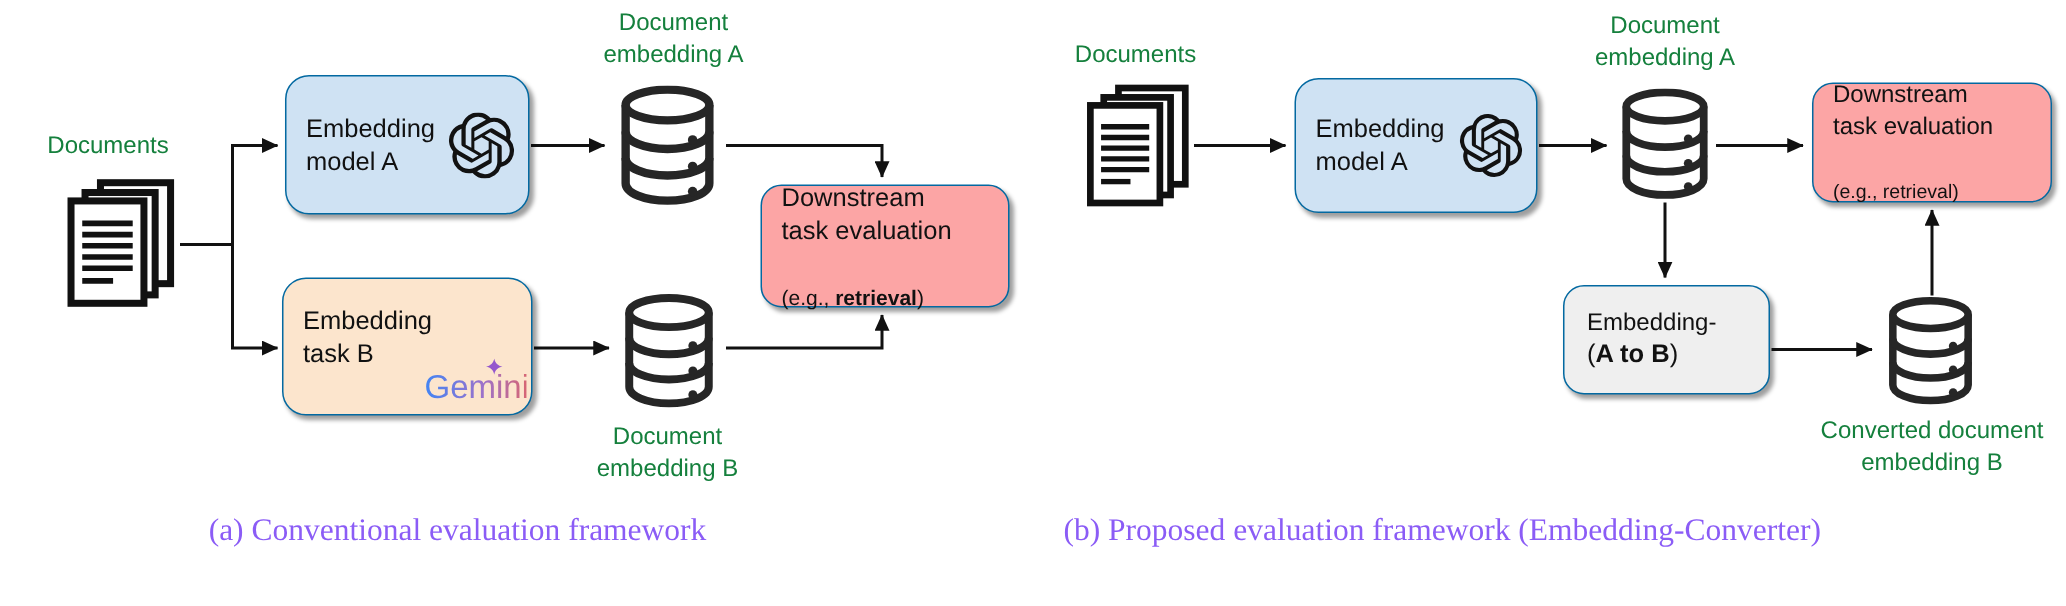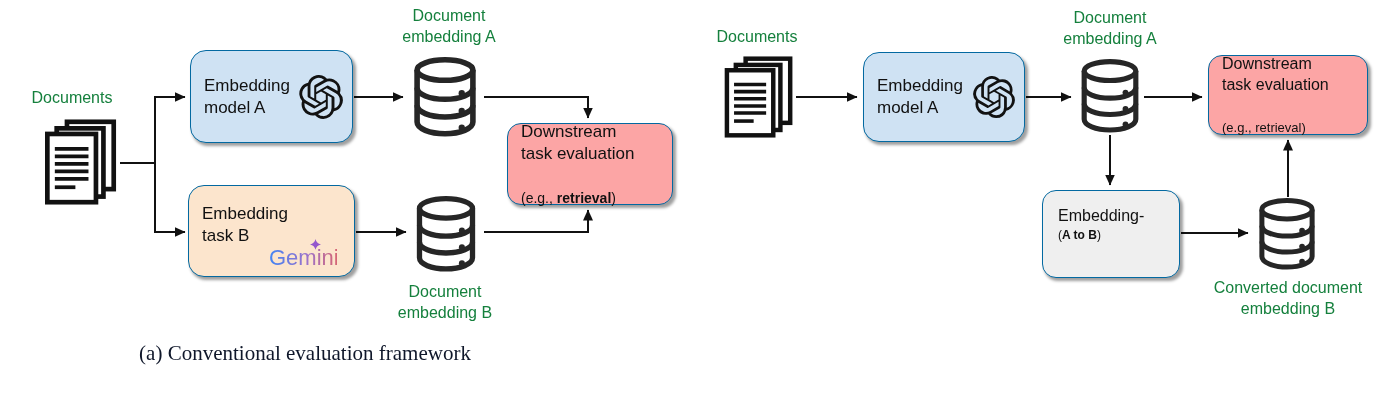--- a/index.html
+++ b/index.html
@@ -29,28 +29,28 @@
   .model-box{display:flex;align-items:center;}
   .model-box .btxt{flex:1;padding-left:13px;font-size:17px;line-height:22px;}
   .model-box .logo{flex:0 0 auto;margin-right:9px;}
   .green-txt{display:flex;flex-direction:column;justify-content:center;height:100%;padding-left:13px;box-sizing:border-box;}
   .green-txt .l{font-size:17px;line-height:22px;}
   .green-txt .s{font-size:14px;line-height:19px;margin-top:24px;}
   .green-txt.small .l{font-size:16px;line-height:21px;}
   .green-txt.small .s{font-size:13px;line-height:18px;}
   .conv-txt{padding:14px 0 0 15px;}
   .conv-txt .l{font-size:16px;line-height:21px;}
-  .conv-txt .s{font-size:12px;line-height:19px;}
+  .conv-txt .s{font-size:17px;line-height:19px;}
   .caption{
     font-family:"Liberation Serif", serif;
-    font-size:21px;line-height:25px;text-align:center;color:#0f172a;
+    font-size:21px;line-height:25px;text-align:center;color:#8b5cf6;
   }
   svg{display:block;}
   .connectors{position:absolute;left:0;top:0;}
-  .gembox{position:absolute;right:17px;bottom:7px;}
+  .gembox{position:absolute;right:3px;bottom:7px;}
 </style>
 </head>
 <body>
 
 <div id="canvas">
 
   <svg class="connectors" width="1377" height="404" viewBox="0 0 1377 404">
     <defs>
       <marker id="ah" markerUnits="userSpaceOnUse" markerWidth="12" markerHeight="10" refX="10.5" refY="5" orient="auto">
         <path d="M0,0 L11,5 L0,10 Z" fill="#111"></path>
@@ -215,21 +215,21 @@
   </div>
 
   <div class="node green" style="left:1208px;top:55px;width:160px;height:80px;">
     <div class="green-txt small">
       <div class="l">Downstream</div>
       <div class="l">task evaluation</div>
       <div class="s">(e.g., retrieval)</div>
     </div>
   </div>
 
-  <div class="node gray" style="left:1042px;top:190px;width:138px;height:88px;">
+  <div class="node gray" style="left:1042px;top:190px;width:138px;height:73px;">
     <div class="conv-txt">
       <div class="l">Embedding-</div>
       <div class="s"><span>(</span><b>A to B</b><span>)</span></div>
     </div>
   </div>
 
   <div class="abs" style="left:1254px;top:198px;">
     <svg width="66" height="72" viewBox="0 0 76 86" fill="none">
       <path d="M8 14 V70 C8 77 21.4 82.5 38 82.5 C54.6 82.5 68 77 68 70 V14" fill="#fff" stroke="#262626" stroke-width="6"></path>
       <path d="M8 33 C8 40 21.4 45.5 38 45.5 C54.6 45.5 68 40 68 33" stroke="#262626" stroke-width="6"></path>
@@ -238,14 +238,15 @@
       <circle cx="56" cy="39" r="3.4" fill="#262626"></circle>
       <circle cx="56" cy="58" r="3.4" fill="#262626"></circle>
       <circle cx="56" cy="76" r="3.4" fill="#262626"></circle>
     </svg>
   </div>
   <div class="abs lbl" style="left:1178px;top:277px;width:220px;">
     <div>Converted document</div>
     <div>embedding B</div>
   </div>
 
+  <div class="abs caption" style="left:694px;top:341px;width:535px;">(b) Proposed evaluation framework (Embedding-Converter)</div>
 
 </div>
 
 </body></html>

